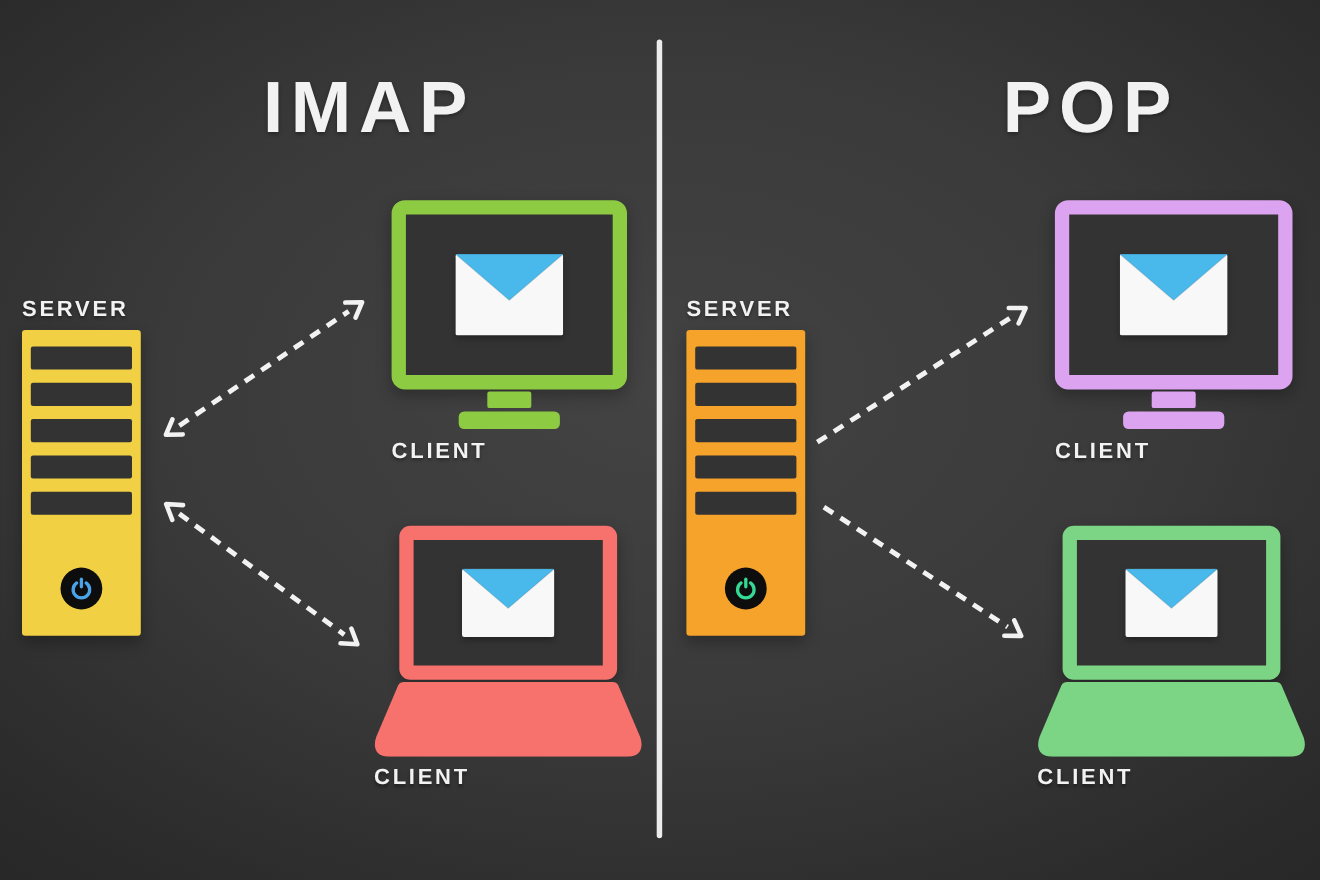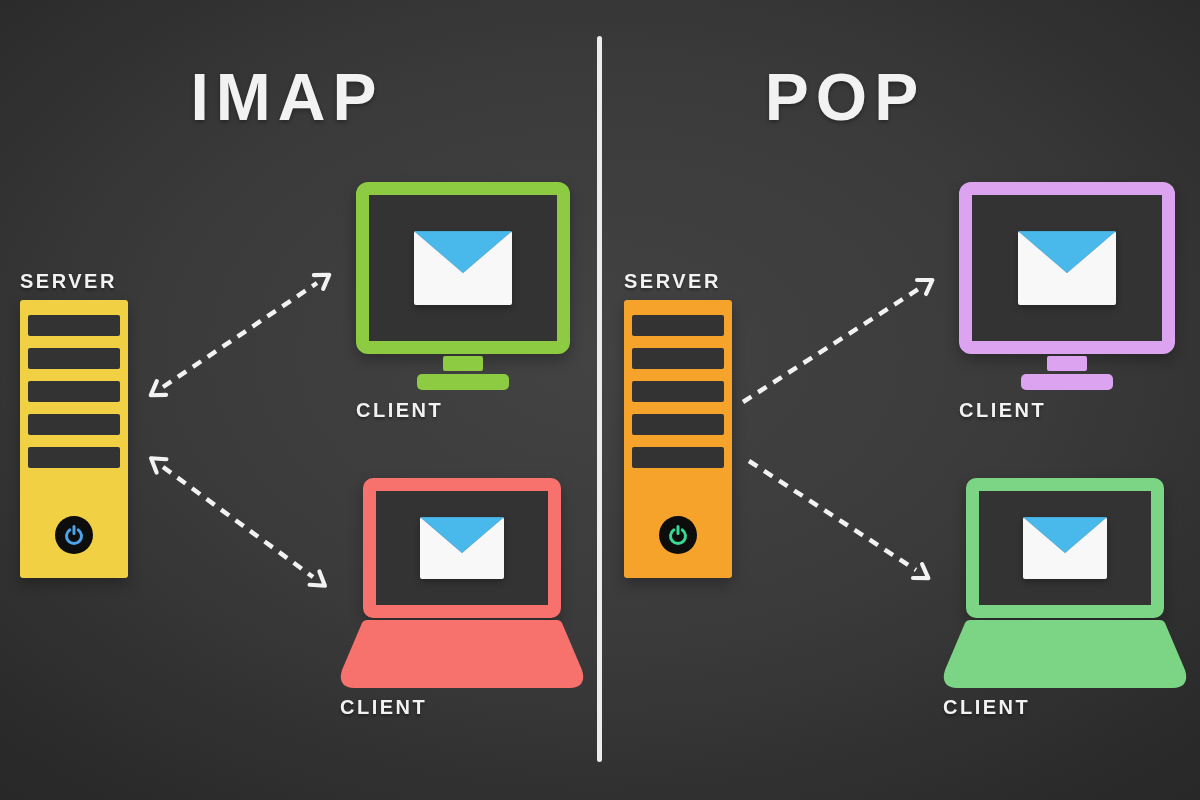--- a/index.html
+++ b/index.html
@@ -12,26 +12,26 @@
   }
   *{box-sizing:border-box;}
   body{margin:0;background:#111;}
   .canvas{
     position:relative;width:1200px;height:800px;overflow:hidden;
     font-family:"Liberation Sans",sans-serif;
     background:radial-gradient(ellipse 950px 620px at 50% 44%, #434343 0%, #3a3a3a 48%, #2c2c2c 82%, #262626 100%);
   }
   .divider{position:absolute;left:597px;top:36px;width:5px;height:726px;background:var(--divider);border-radius:3px;}
   .title{
-    position:absolute;top:64px;width:290px;text-align:center;
+    position:absolute;top:64px;width:290px;text-align:right;
     color:var(--label-text);font-size:66px;font-weight:bold;letter-spacing:7px;line-height:1;
     text-shadow:0 2px 4px rgba(0,0,0,.35);
   }
   #imap-title{left:142px;}
-  #pop-title{left:700px;}
+  #pop-title{left:782px;}
 
   .srv-label,.client-label{
     color:var(--label-text);font-size:20px;font-weight:bold;letter-spacing:2.5px;
     text-align:left;text-shadow:0 2px 3px rgba(0,0,0,.4);
   }
   .srv-label{position:absolute;width:108px;}
 
   .server{
     position:absolute;width:108px;height:278px;border-radius:3px;
     padding-top:15px;box-shadow:0 6px 14px rgba(0,0,0,.28);

